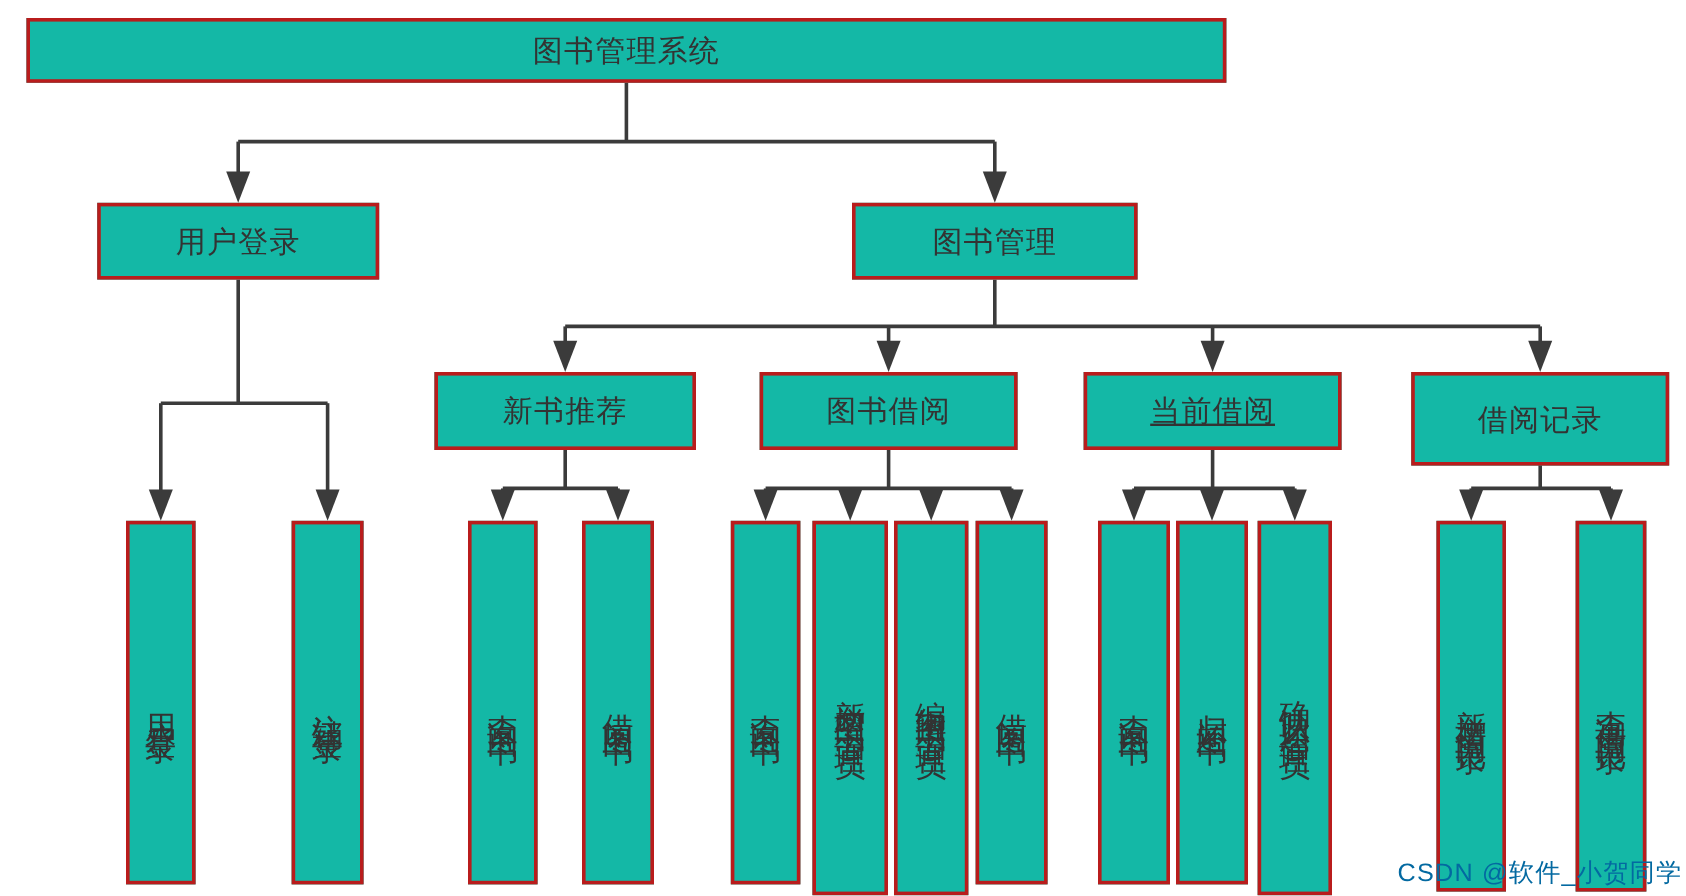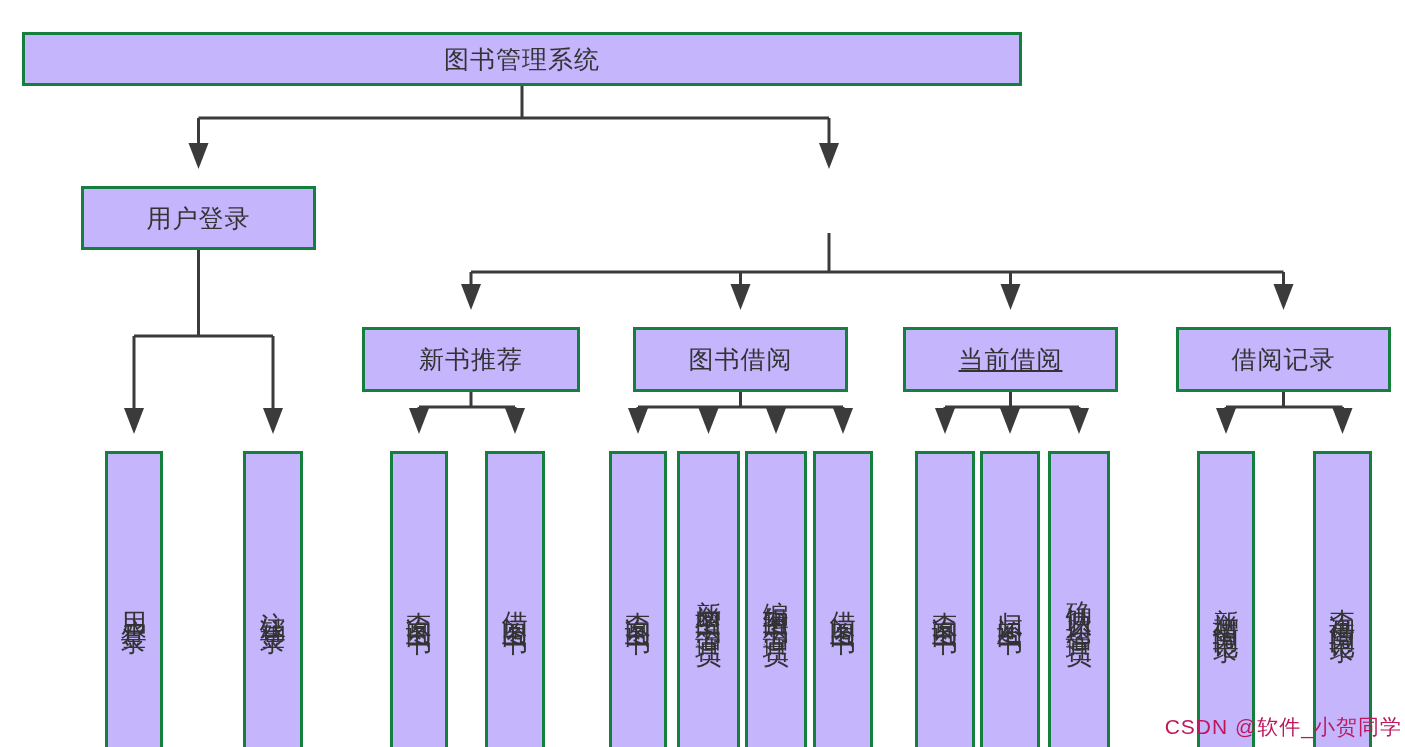--- a/index.html
+++ b/index.html
@@ -2,34 +2,33 @@
 <html><head>
 <meta charset="utf-8">
 <style>
   html,body { margin:0; padding:0; background:#ffffff; }
   .stage {
     position:relative; width:1405px; height:747px; background:#ffffff;
     overflow:hidden; font-family:"Liberation Sans", sans-serif;
   }
   .connectors { position:absolute; left:0; top:0; }
   .box {
-    position:absolute; box-sizing:border-box; background:#c4b5fd;
-    border:3px solid #15803d; display:flex; align-items:center; justify-content:center;
+    position:absolute; box-sizing:border-box; background:#14b8a6;
+    border:3px solid #b91c1c; display:flex; align-items:center; justify-content:center;
     color:#333333;
-    margin-top:17px;
   }
   .hbox { font-size:25px; letter-spacing:1px; }
   .vbox { font-size:26px; }
   .vbox .vtext {
     writing-mode:vertical-rl; text-orientation:mixed;
     letter-spacing:6px; line-height:1.1;
   }
   .watermark {
     position:absolute; top:713px; right:3px;
-    font-size:21px; letter-spacing:1px; color:#be185d; white-space:nowrap;
+    font-size:21px; letter-spacing:1px; color:#0369a1; white-space:nowrap;
   }
 </style>
 </head>
 <body>
 
 <div class="stage">
 
   <svg class="connectors" width="1405" height="747" viewBox="0 0 1405 747" xmlns="http://www.w3.org/2000/svg">
     <g stroke="#3b3b3b" stroke-width="3" fill="none">
 
@@ -96,31 +95,34 @@
     </g>
   </svg>
 
   <div class="box hbox" style="left:22px; top:15px; width:1000px; height:54px;">
     <span>图书管理系统</span>
   </div>
 
   <div class="box hbox" style="left:81px; top:169px; width:235px; height:64px;">
     <span>用户登录</span>
   </div>
+  <div class="box hbox" style="left:710px; top:169px; width:238px; height:64px;">
+    <span>图书管理</span>
+  </div>
 
   <div class="box hbox" style="left:362px; top:310px; width:218px; height:65px;text-align:right;">
     <span>新书推荐</span>
   </div>
   <div class="box hbox" style="left:633px; top:310px; width:215px; height:65px;">
     <span>图书借阅</span>
   </div>
   <div class="box hbox" style="left:903px; top:310px; width:215px; height:65px;text-decoration:underline;">
     <span>当前借阅</span>
   </div>
-  <div class="box hbox" style="left:1176px; top:310px; width:215px; height:65px;text-align:right;">
+  <div class="box hbox" style="left:1176px; top:310px; width:215px; height:78px;text-align:right;">
     <span>借阅记录</span>
   </div>
 
   <div class="box vbox" style="left:105px; top:434px; width:58px; height:303px;">
     <span class="vtext">用户登录</span>
   </div>
   <div class="box vbox" style="left:243px; top:434px; width:60px; height:303px;">
     <span class="vtext">注销登录</span>
   </div>
 

